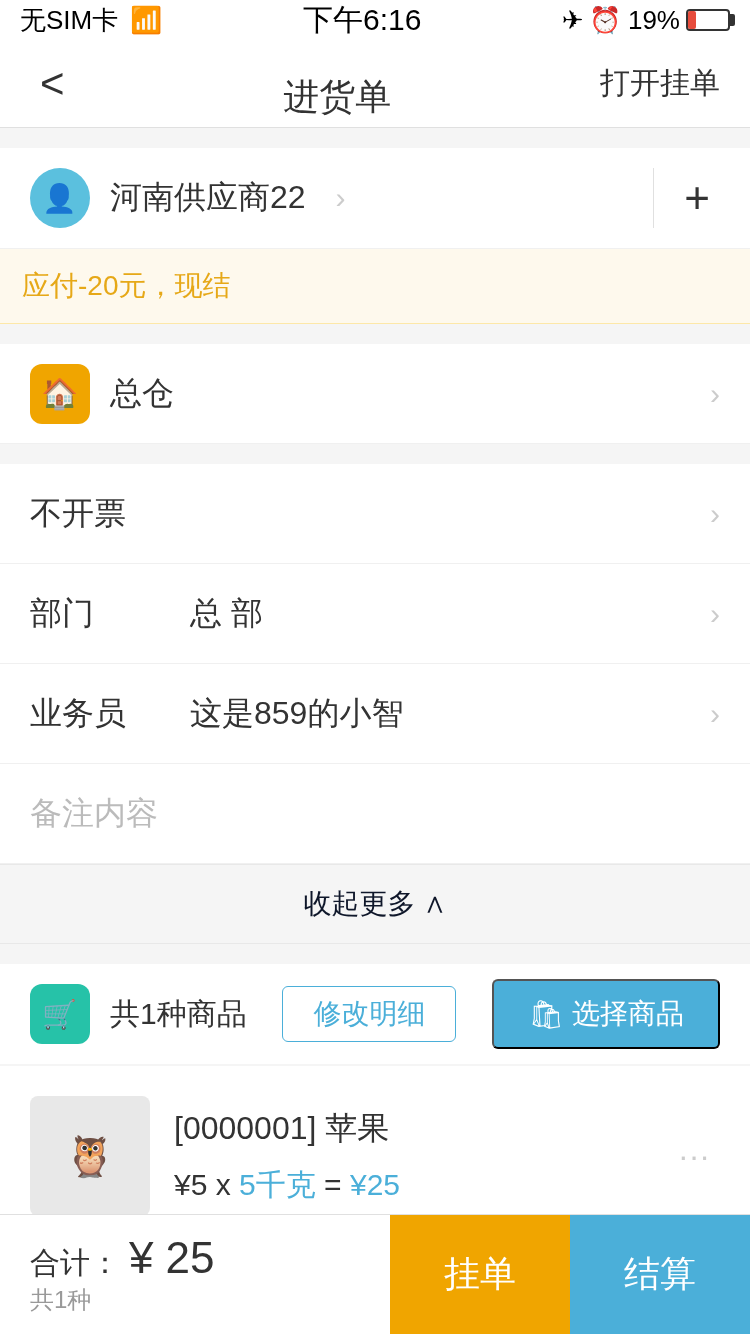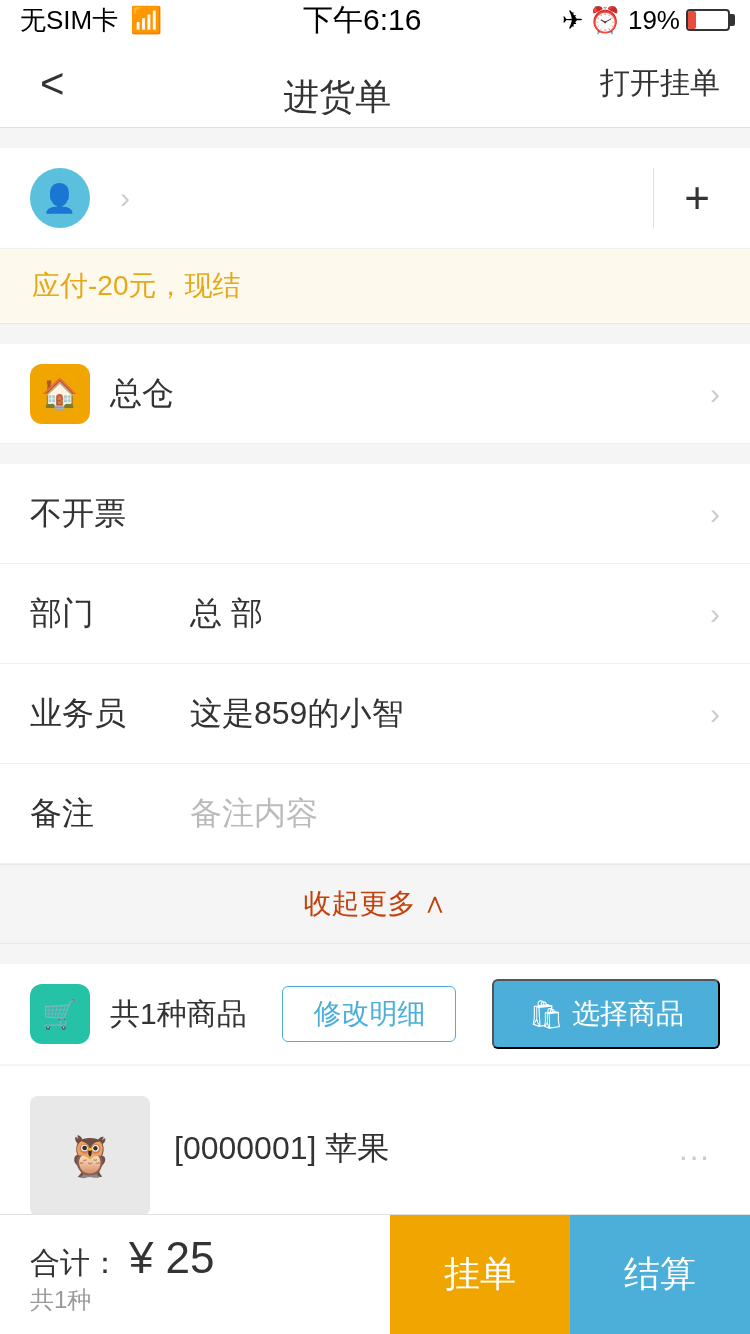--- a/index.html
+++ b/index.html
@@ -129,21 +129,21 @@
     .plus-btn {
       font-size: 44px;
       color: #333;
       cursor: pointer;
       padding: 10px;
     }
 
     
     .info-banner {
       background: #fef9ed;
-      padding: 18px 32px;
+      padding: 18px 22px;
       font-size: 28px;
       color: #e6a817;
       border-bottom: 1px solid #fde8a8;
     }
 
     
     .row-item {
       background: #fff;
       display: flex;
       align-items: center;
@@ -184,21 +184,21 @@
     }
 
     
     .collapse-row {
       background: #f5f5f5;
       height: 80px;
       display: flex;
       align-items: center;
       justify-content: center;
       font-size: 28px;
-      color: #c2410c;
+      color: #0f172a;
       cursor: pointer;
       border-top: 1px solid #e8e8e8;
       border-bottom: 1px solid #e8e8e8;
     }
 
     
     .product-header {
       background: #fff;
       display: flex;
       align-items: center;
@@ -362,20 +362,21 @@
   <span class="nav-back">&lt;</span>
   <span class="nav-title">进货单</span>
   <span class="nav-right">打开挂单</span>
 </div>
 
 <div class="section-gap"></div>
 
 <div class="supplier-row">
   <div class="supplier-main">
     <div class="supplier-avatar">👤</div>
+    <span class="supplier-name">河南供应商22</span>
     <span class="chevron-right">›</span>
   </div>
   <div class="supplier-divider"></div>
   <span class="plus-btn">+</span>
 </div>
 
 <div class="info-banner">应付-20元，现结</div>
 
 <div class="section-gap"></div>
 
@@ -398,21 +399,20 @@
   <span class="chevron-right">›</span>
 </div>
 
 <div class="row-item">
   <span class="field-label">业务员</span>
   <span class="row-value" style="flex:1">这是859的小智</span>
   <span class="chevron-right">›</span>
 </div>
 
 <div class="row-item">
-  <span class="field-label">备注</span>
   <span class="row-placeholder" style="flex:1">备注内容</span>
 </div>
 
 <div class="collapse-row">
   <span>收起更多 ∧</span>
 </div>
 
 <div class="section-gap"></div>
 
 <div class="product-header">
@@ -427,20 +427,27 @@
 
 <div class="product-item">
   <div class="product-thumb">
     <span style="font-size:40px;color:#aaa;">🦉</span>
   </div>
   <div class="product-info">
     <div class="product-name">
       <span>[0000001]</span>
       <span>苹果</span>
     </div>
+    <div class="product-price">
+      <span>¥5</span>
+      <span> x </span>
+      <span class="price-highlight">5千克</span>
+      <span> = </span>
+      <span class="price-highlight">¥25</span>
+    </div>
   </div>
   <span class="more-btn">···</span>
 </div>
 
 <div style="height: 130px;"></div>
 
 <div class="footer">
   <div class="footer-total">
     <div>
       <span class="footer-total-label">合计：</span>

